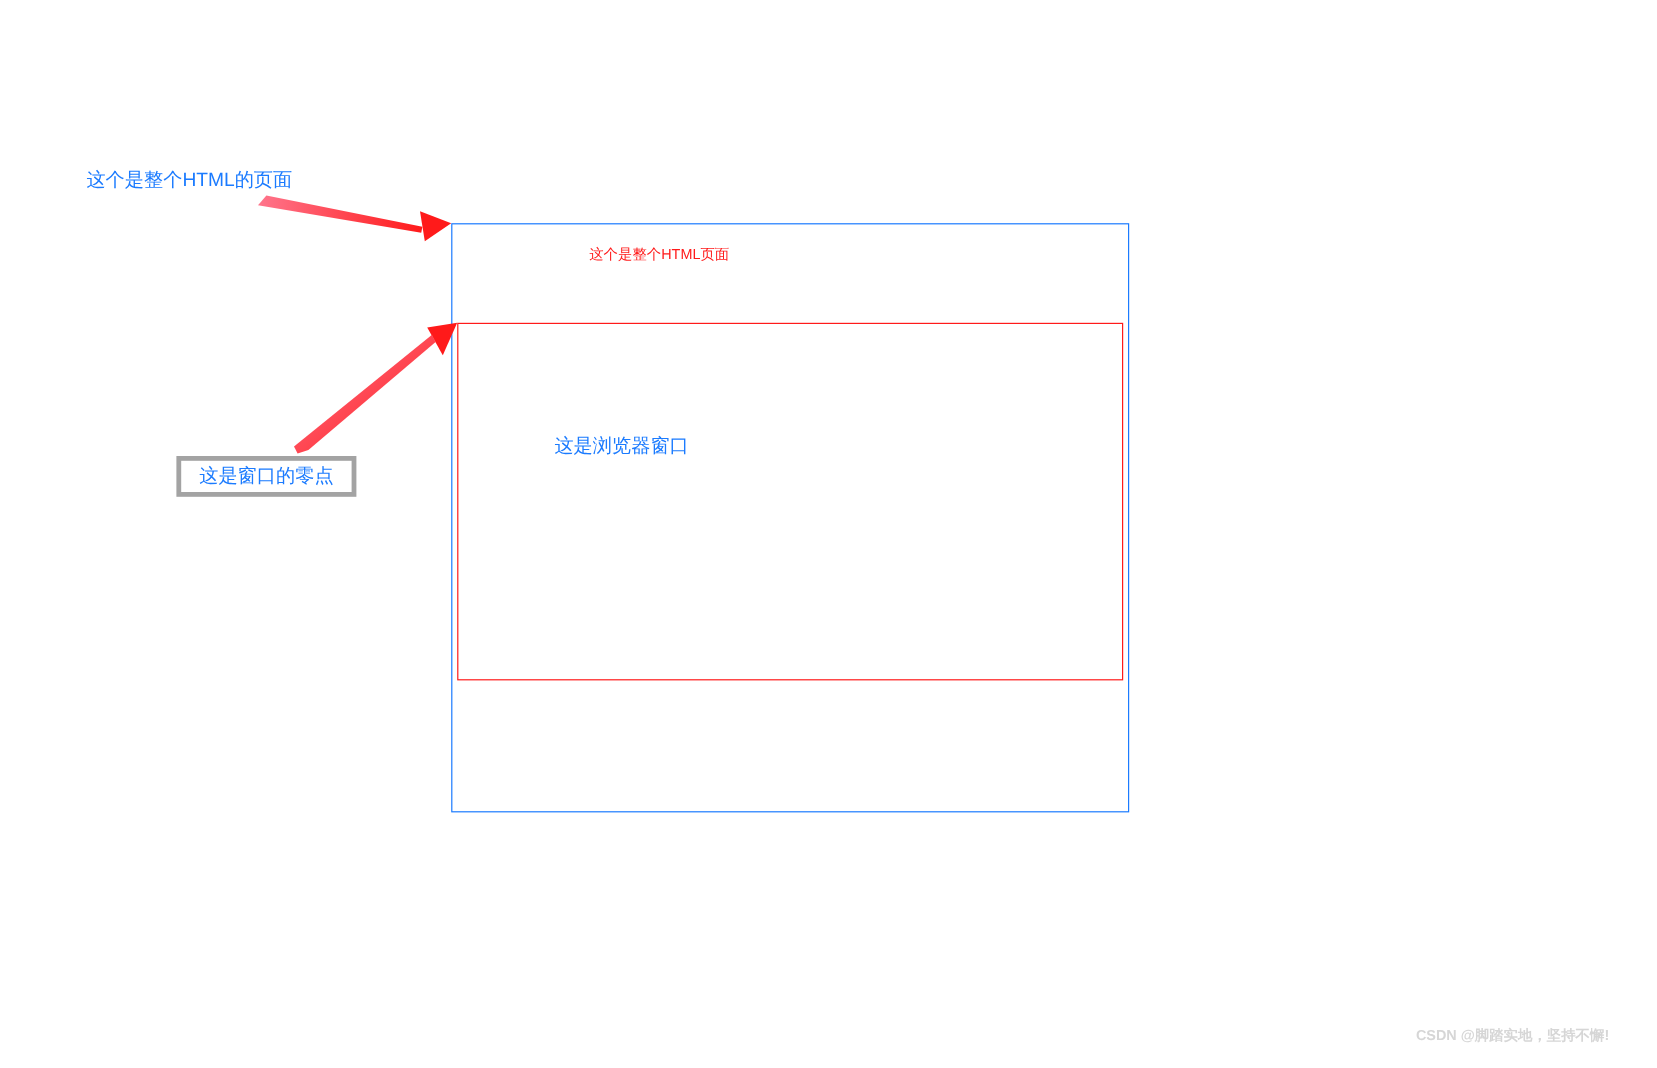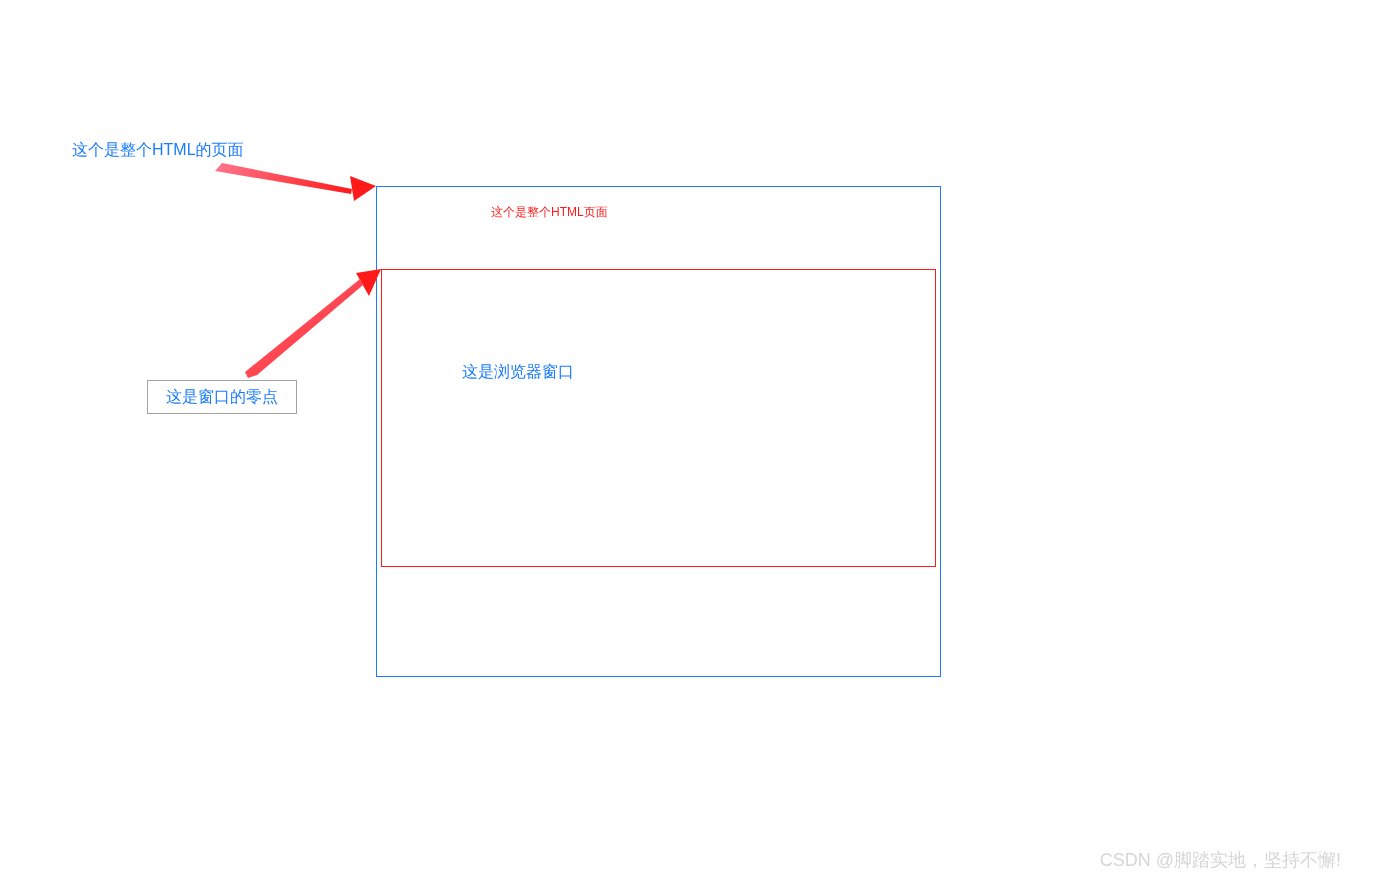--- a/index.html
+++ b/index.html
@@ -52,34 +52,35 @@
       color: #1b7bff;
       font-size: 16px;
       margin-top: 36px;
     }
     .zero-point-box {
       position: absolute;
       top: 380px;
       left: 147px;
       width: 150px;
       height: 34px;
-      border: 1px solid #a3a3a3;
+      border: 4px solid #a3a3a3;
       display: flex;
       align-items: center;
       justify-content: center;
       color: #1b7bff;
       font-size: 16px;
     }
     .watermark {
       position: absolute;
       bottom: 18px;
       right: 40px;
       color: #d6d6d6;
-      font-size: 18px;
+      font-size: 12px;
       white-space: nowrap;
+      font-weight: bold;
     }
     .arrow-svg {
       position: absolute;
       top: 0;
       left: 0;
       width: 1381px;
       height: 890px;
       pointer-events: none;
     }
   </style>

